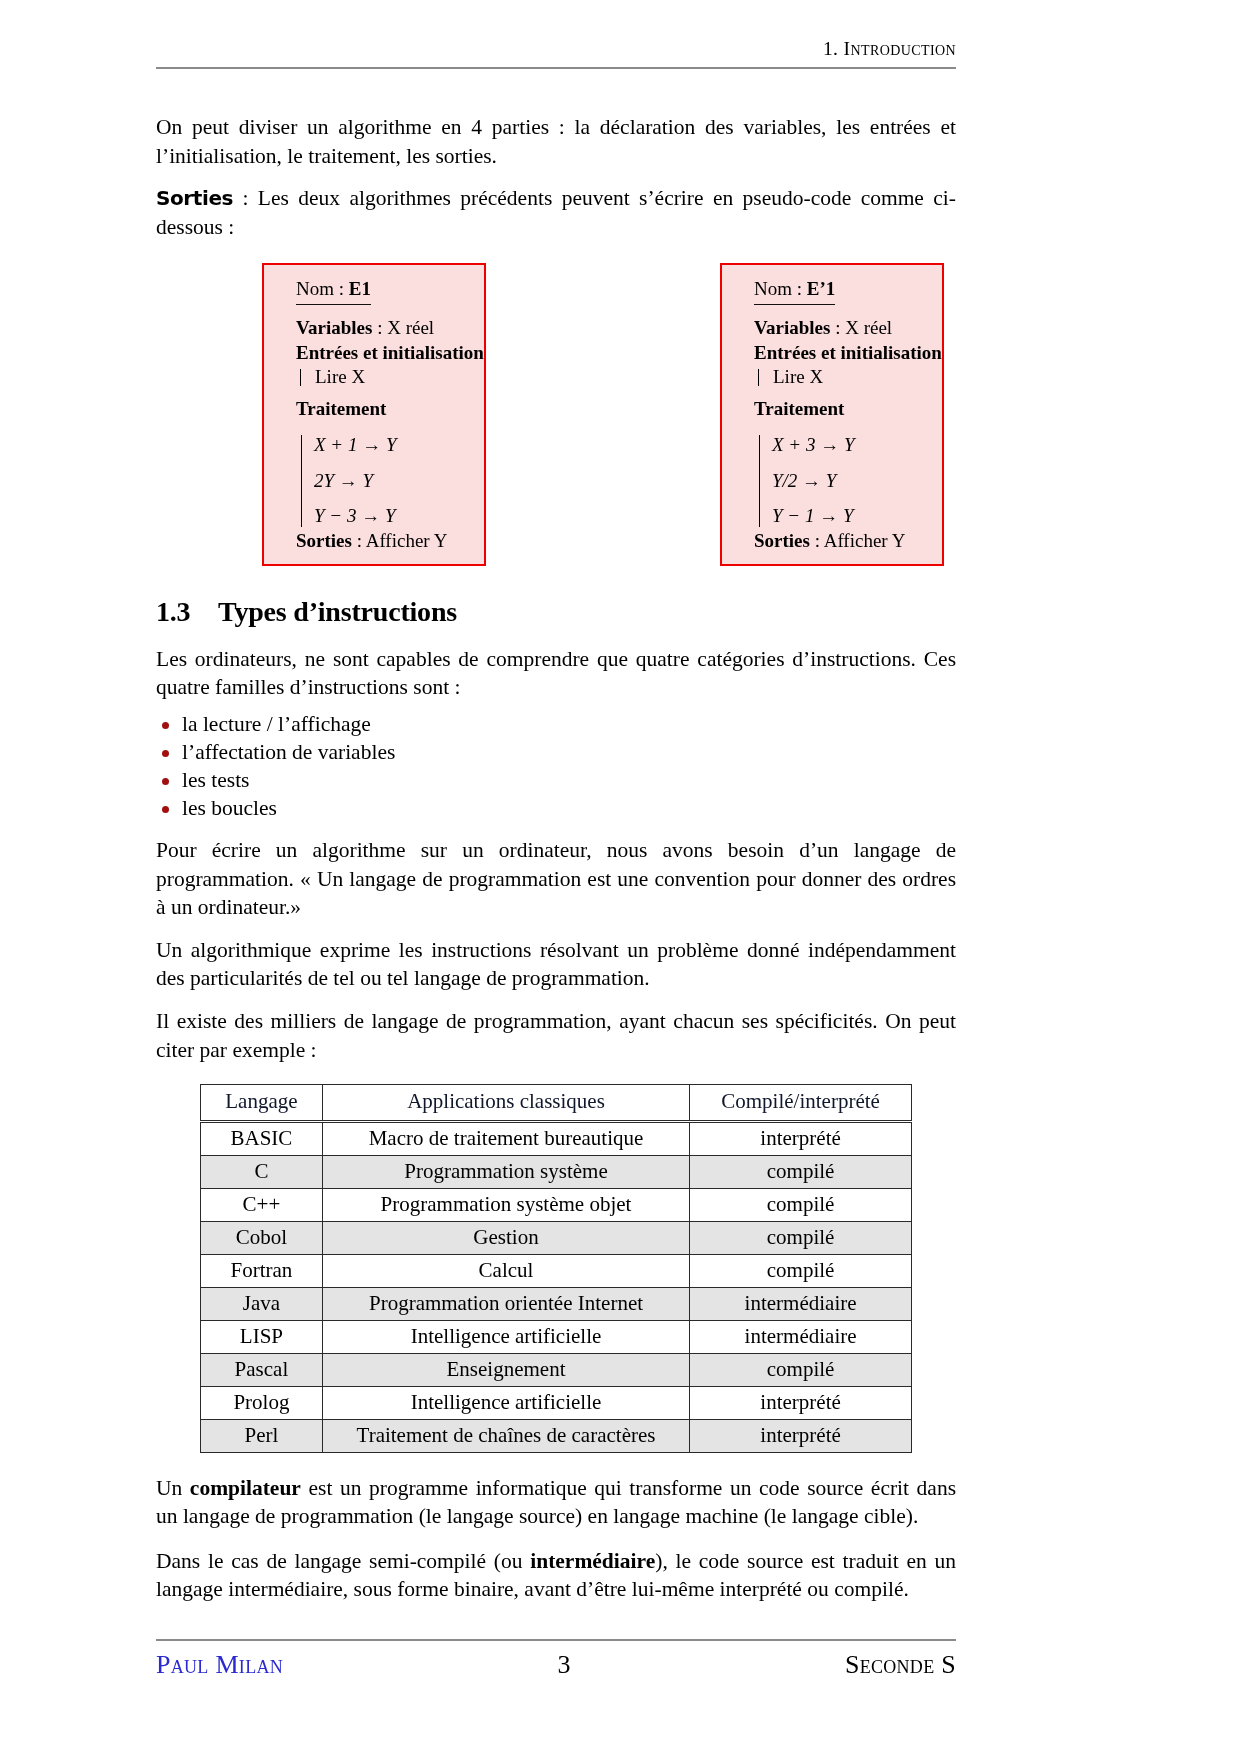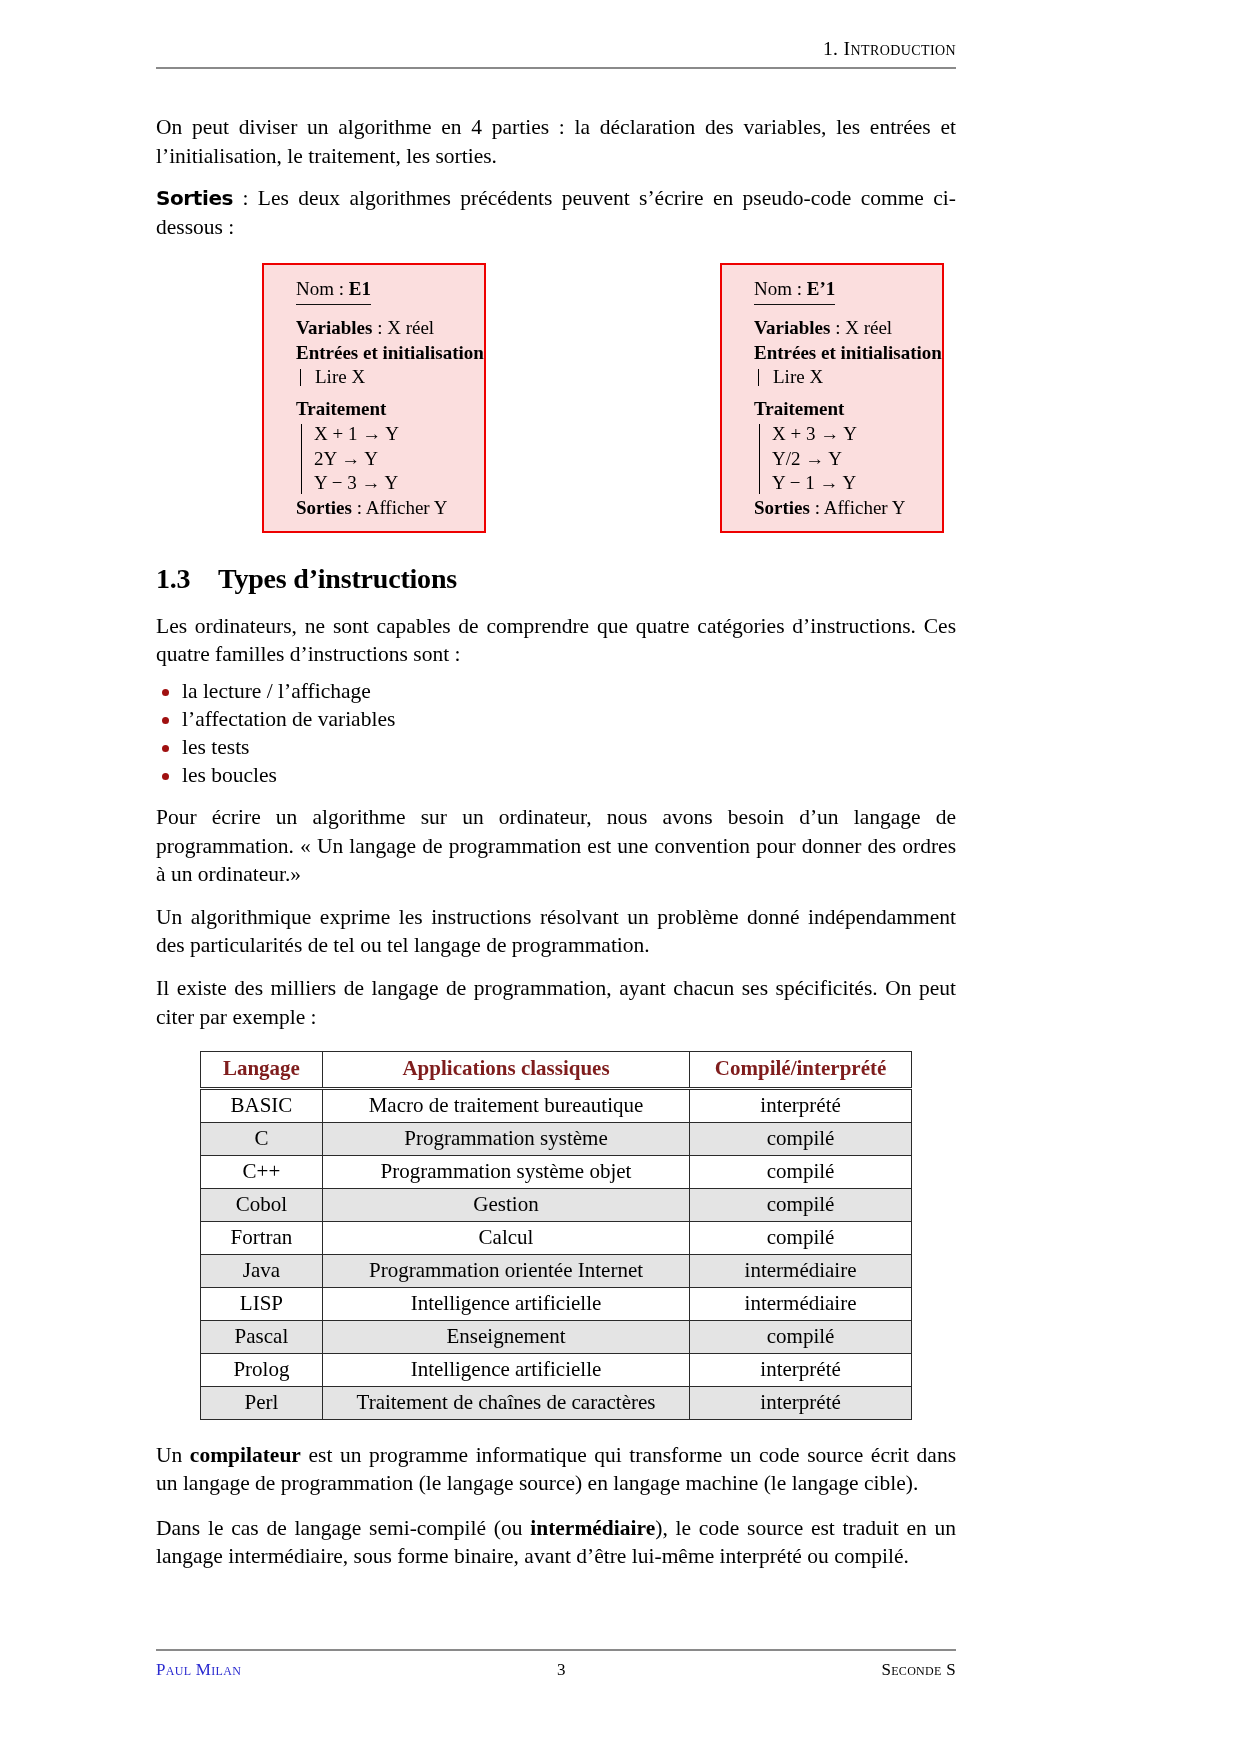--- a/index.html
+++ b/index.html
@@ -108,21 +108,21 @@
     padding-left: 18px;
   }
   .algo-block .vbar {
     position: absolute;
     left: 5px;
     top: 2px;
     bottom: 2px;
     width: 1px;
     background: #000;
   }
-  .mathit { font-family: "Liberation Serif", serif; }
+  .mathit { font-style: italic; font-family: "Liberation Serif", serif; margin-top: 11px; }
   .spacer-sm { height: 7px; }
 
   
   h2.section {
     font-size: 28px;
     font-weight: bold;
     margin: 26px 0 17px 0;
     letter-spacing: -0.2px;
   }
   h2.section .num { display: inline-block; min-width: 62px; }
@@ -164,22 +164,22 @@
   }
   table.langtable th, table.langtable td {
     border-left: 1.2px solid #2a2a2a;
     border-right: 1.2px solid #2a2a2a;
     text-align: center;
     padding: 2px 6px;
     height: 28px;
     line-height: 1.12;
   }
   table.langtable thead th {
-    color: #7f1d1d;
-    font-weight: bold;
+    color: #0f172a;
+    font-weight: normal;
     border-top: 1.6px solid #2a2a2a;
     border-bottom: 1.6px solid #2a2a2a;
     padding: 3px 6px 4px 6px;
   }
   table.langtable thead tr.dbl th { border-bottom: 3.4px double #2a2a2a; }
   table.langtable tbody td { border-top: 1.1px solid #2a2a2a; }
   table.langtable tbody tr:last-child td { border-bottom: 1.6px solid #2a2a2a; }
   table.langtable tbody tr.shade td { background: #e4e4e4; }
   col.c1 { width: 122px; }
   col.c2 { width: 368px; }
@@ -202,21 +202,21 @@
     bottom: 74px;
   }
   .hrule-bot {
     border-top: 2.2px solid #8a8a8a;
     margin-bottom: 9px;
   }
   .footer-row {
     display: flex;
     align-items: flex-end;
     justify-content: space-between;
-    font-size: 17px;
+    font-size: 26px;
   }
   .footer-left {
     color: #2a2ad0;
     font-variant: small-caps;
     letter-spacing: 0.3px;
   }
   .footer-center { color: #000; }
   .footer-right {
     color: #000000;
     font-variant: small-caps;

